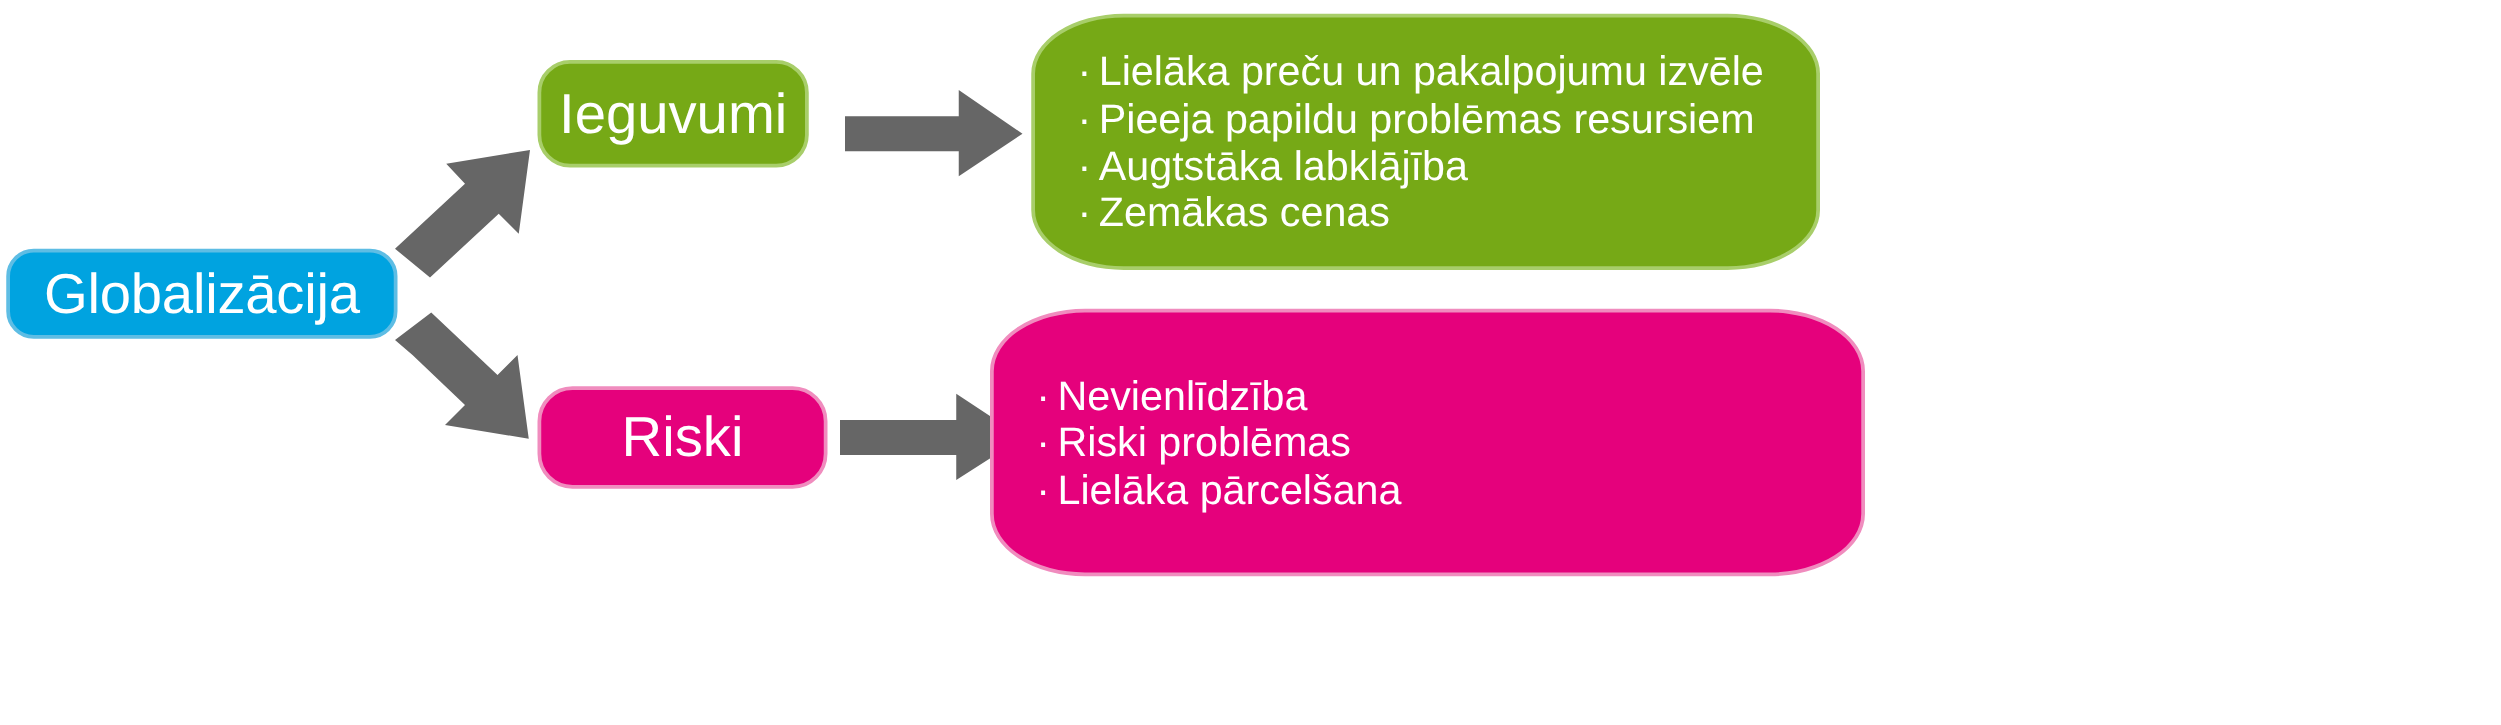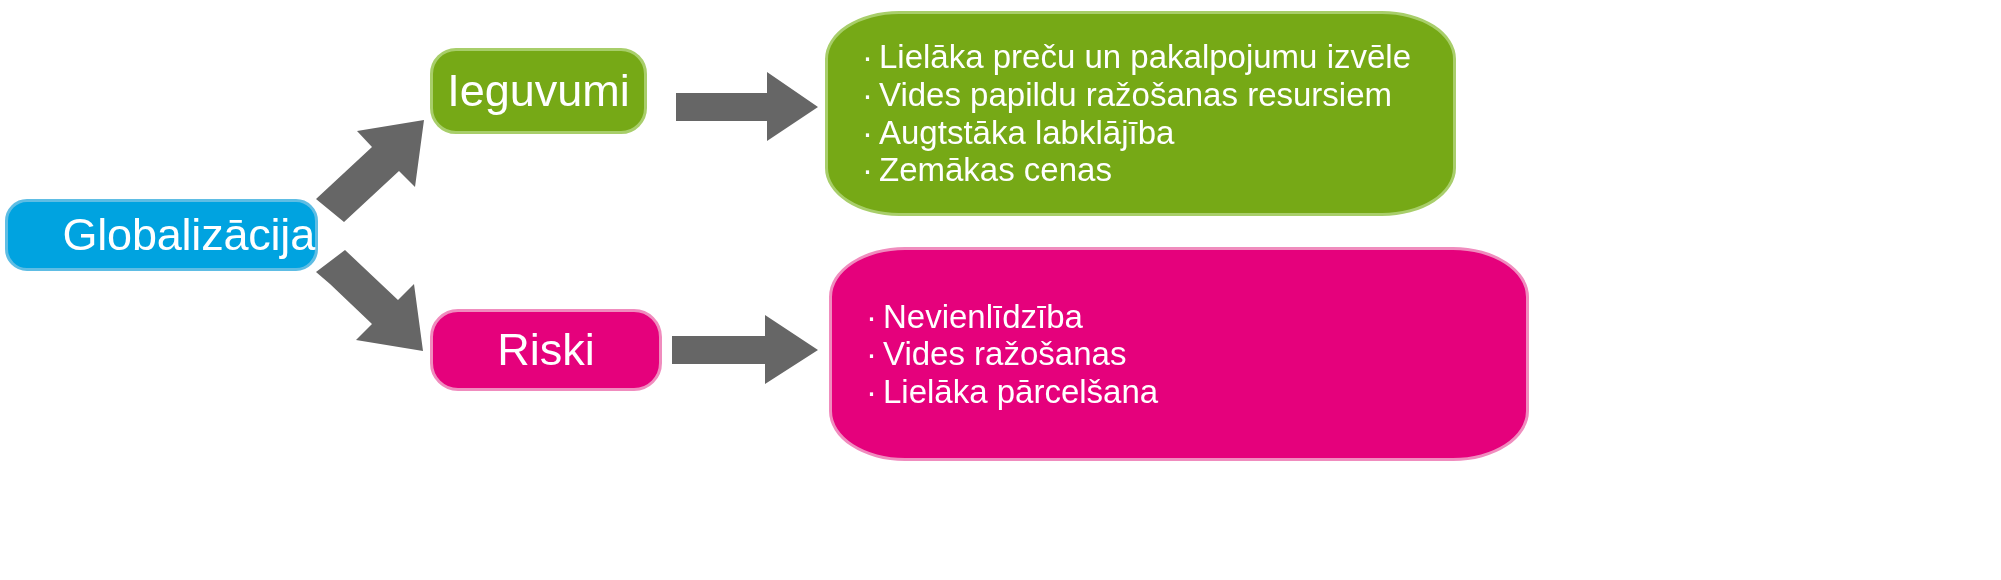--- a/index.html
+++ b/index.html
@@ -34,21 +34,20 @@
   #node-root {
     left: 5px;
     top: 199px;
     width: 313px;
     height: 72px;
     background: #00A3E0;
     border: 3px solid #5EBDE4;
     border-radius: 22px;
     font-size: 45px;
     letter-spacing: -0.2px;
-    justify-content: flex-end;
   }
 
   
   #node-benefits-label {
     left: 430px;
     top: 48px;
     width: 217px;
     height: 86px;
     background: #76A916;
     border: 3px solid #A8CE6A;
@@ -79,21 +78,21 @@
   #box-benefits {
     left: 825px;
     top: 11px;
     width: 631px;
     height: 205px;
     background: #76A916;
     border: 3px solid #A8CE6A;
     border-radius: 74px / 48px;
   }
   #box-risks {
-    left: 829px;
+    left: 792px;
     top: 247px;
     width: 700px;
     height: 214px;
     background: #E5017C;
     border: 3px solid #F08CBE;
     border-radius: 76px / 50px;
   }
   .bullet-line {
     font-size: 33px;
     line-height: 1.14;
@@ -140,35 +139,35 @@
 
   <div class="node" id="node-risks-label">
     <span>Riski</span>
   </div>
 
   <div class="detail-box" id="box-benefits">
     <div class="bullet-line">
       <span class="bullet-mark">·</span><span>Lielāka preču un pakalpojumu izvēle</span>
     </div>
     <div class="bullet-line">
-      <span class="bullet-mark">·</span><span>Vides papildu ražošanas resursiem</span>
+      <span class="bullet-mark">·</span><span>Pieeja papildu problēmas resursiem</span>
     </div>
     <div class="bullet-line">
       <span class="bullet-mark">·</span><span>Augtstāka labklājība</span>
     </div>
     <div class="bullet-line">
       <span class="bullet-mark">·</span><span>Zemākas cenas</span>
     </div>
   </div>
 
   <div class="detail-box" id="box-risks">
     <div class="bullet-line">
       <span class="bullet-mark">·</span><span>Nevienlīdzība</span>
     </div>
     <div class="bullet-line">
-      <span class="bullet-mark">·</span><span>Vides ražošanas</span>
+      <span class="bullet-mark">·</span><span>Riski problēmas</span>
     </div>
     <div class="bullet-line">
       <span class="bullet-mark">·</span><span>Lielāka pārcelšana</span>
     </div>
   </div>
 
 </div>
 
 </body></html>

